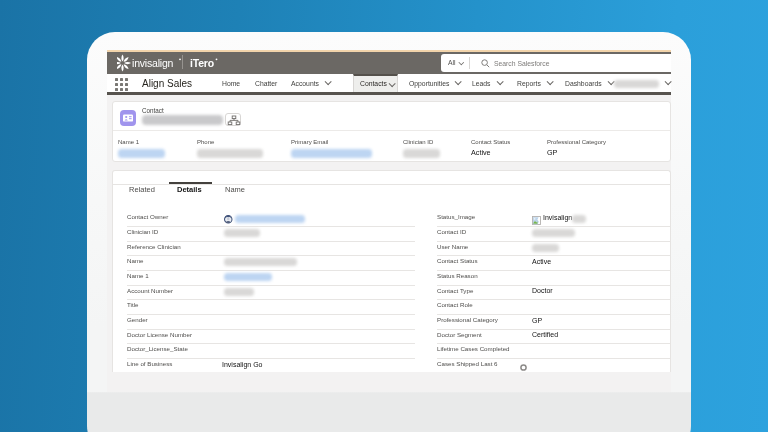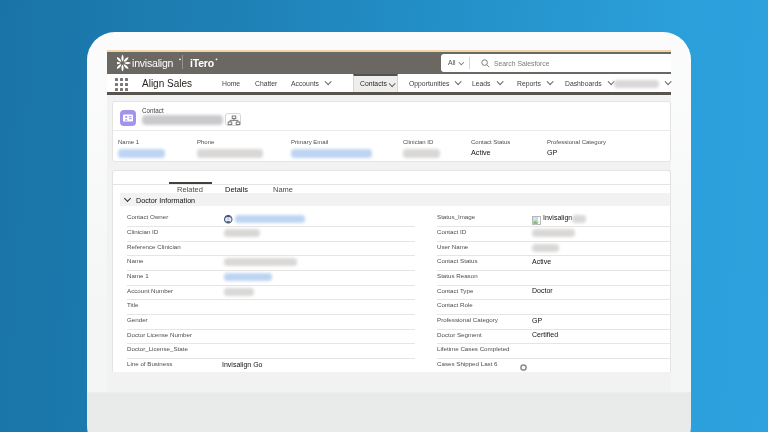--- a/index.html
+++ b/index.html
@@ -40,21 +40,21 @@
   #hierbtn { position:absolute; left:112px; top:11px; width:16px; height:13px; border:1px solid #d8d6d4; border-radius:3px; background:#fff; }
   #hdiv { position:absolute; left:0px; top:28.5px; width:557px; height:1px; background:#eceae8; }
   .hf { position:absolute; top:37px; }
   .hf .l { font-size:6px; color:#4e4d4b; white-space:nowrap; }
   .hf .v { margin-top:3px; font-size:7.2px; color:#121212; white-space:nowrap; }
   .pill { border-radius:3.5px; filter:blur(1.4px); }
   .pill.blue { background:#bdd5f2; }
   .pill.grey { background:#d9d8d7; }
   
   #mcard { left:5px; top:74.5px; width:559px; height:202px; overflow:hidden; border-radius:3px 3px 0 0; border-bottom:none;}
-  .tab { position:absolute; top:14px; font-size:7.5px; color:#4e4d4b;margin-left:48px; }
+  .tab { position:absolute; top:14px; font-size:7.5px; color:#4e4d4b; }
   #tabline { position:absolute; left:0; top:13.5px; width:557px; height:1px; background:#e6e4e2; }
   #tabactive { position:absolute; left:56px; top:11.5px; width:43px; height:2.5px; background:#44413d; }
   #secband { position:absolute; left:7px; top:22px; right:0; height:13px; background:#f3f2f2; }
   #secband .chev2 { position:absolute; left:5px; top:3.5px; width:5px; height:5px; border-right:1.5px solid #33312e; border-bottom:1.5px solid #33312e; transform:rotate(45deg); }
   #secband .t { position:absolute; left:16px; top:3px; font-size:7.2px; color:#121212; }
   .col { position:absolute; top:42px; }
   #colL { left:14px; width:288px; }
   #colR { left:324px; width:234px; }
   .frow { position:relative; width:100%; height:14.65px; border-bottom:1px solid #e7e5e3; }
   .frow .fl { position:absolute; left:0; top:0.9px; font-size:6.2px; color:#4e4d4b; white-space:nowrap; }
@@ -169,28 +169,24 @@
               <div class="l">Contact Status</div>
               <div class="v">Active</div>
             </div>
           <div class="hf" style="left:434px;">
               <div class="l">Professional Category</div>
               <div class="v">GP</div>
             </div>
         </div>
         <div id="mcard" class="card">
           <div class="tab" style="left:16px;">Related</div>
-          <div class="tab" style="left:64px; color:#121212; font-weight:normal;">Details</div>
+          <div class="tab" style="left:64px; color:#121212; font-weight:bold;">Details</div>
           <div class="tab" style="left:112px;">Name</div>
           <div id="tabactive"></div>
           <div id="tabline"></div>
-          <div id="secband">
-            <div class="chev2"></div>
-            <div class="t">Doctor Information</div>
-          </div>
           <div id="colL" class="col">
             <div class="frow">
                 <span class="fl">Contact Owner</span>
               <svg style="position:absolute;left:97px;top:2.8px;" width="8.5" height="8.5" viewBox="0 0 10 10">
                   <circle cx="5" cy="5" r="4.4" fill="#e8ecf2" stroke="#3d4f76" stroke-width="1.2"></circle>
                   <path d="M5 1 a4.3 4.3 0 0 1 4.2 3.4 q-1.9-1.7-2.6-2 L5 2.6 3.4 2.4 Q2 3.2 0.8 4.4 A4.3 4.3 0 0 1 5 1 z" fill="#42547c"></path>
                   <circle cx="5" cy="4.6" r="1.5" fill="#c7ccd8"></circle>
                   <path d="M2.2 8.4 a3.4 3.4 0 0 1 5.6 0 a4.4 4.4 0 0 1 -5.6 0 z" fill="#55617f"></path>
                 </svg>
               <span class="fpill pill blue" style="left:108px;width:70px;"></span>

